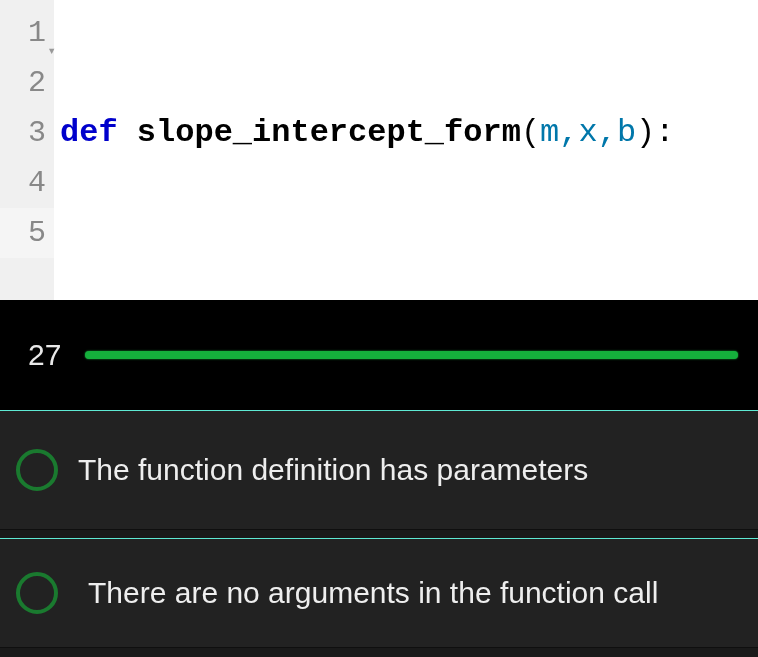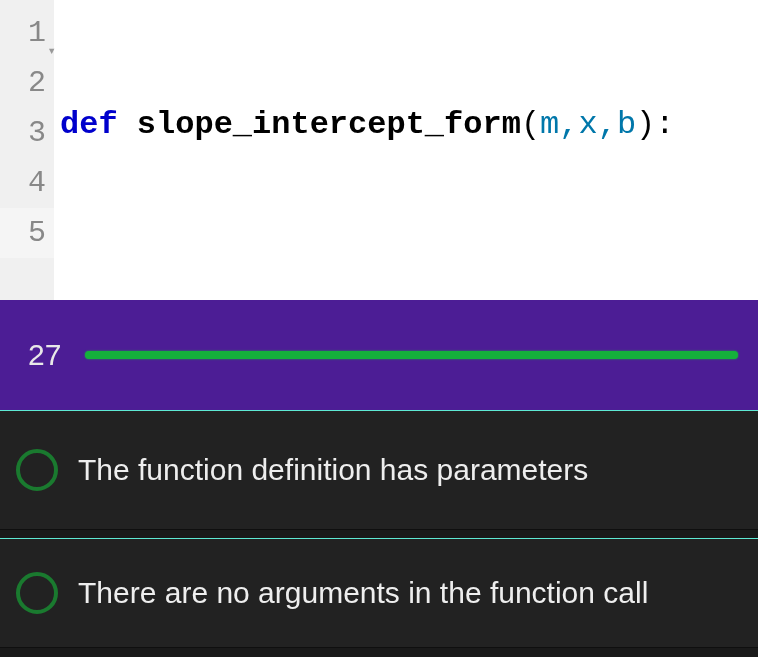--- a/index.html
+++ b/index.html
@@ -32,39 +32,40 @@
   }
   .fold-arrow {
     font-size: 14px;
     color: #999;
     position: absolute;
     right: -2px;
     top: 18px;
   }
   .code {
     flex: 1;
+    padding-top: 8px;
     font-family: "Courier New", monospace;
     font-size: 32px;
     line-height: 50px;
     white-space: pre;
     color: #000;
     position: relative;
   }
   .code-line { height: 50px; padding-left: 6px; }
   .kw { color: #0000cc; font-weight: bold; }
   .fn { color: #000; font-weight: bold; }
   .param { color: #0077aa; }
   .builtin { color: #000; font-weight: bold; }
   .hl-line { background: #f5f5f5; }
   .progress-row {
     display: flex;
     align-items: center;
     height: 110px;
     padding: 0 20px;
-    background: #4c1d95;
+    background: #000000;
   }
   .progress-num {
     color: #e8e8e8;
     font-size: 30px;
     margin-right: 24px;
     margin-left: 8px;
   }
   .progress-bar {
     flex: 1;
     height: 8px;
@@ -119,16 +120,16 @@
 <div class="progress-row">
   <div class="progress-num">27</div>
   <div class="progress-bar"></div>
 </div>
 
 <div class="option-row">
   <div class="radio"></div>
   <div class="option-text">The function definition has parameters</div>
 </div>
 
-<div class="option-row" style="height:110px;">
+<div class="option-row" style="height:110px;gap:10px;">
   <div class="radio"></div>
   <div class="option-text">There are no arguments in the function call</div>
 </div>
 
 </body></html>

